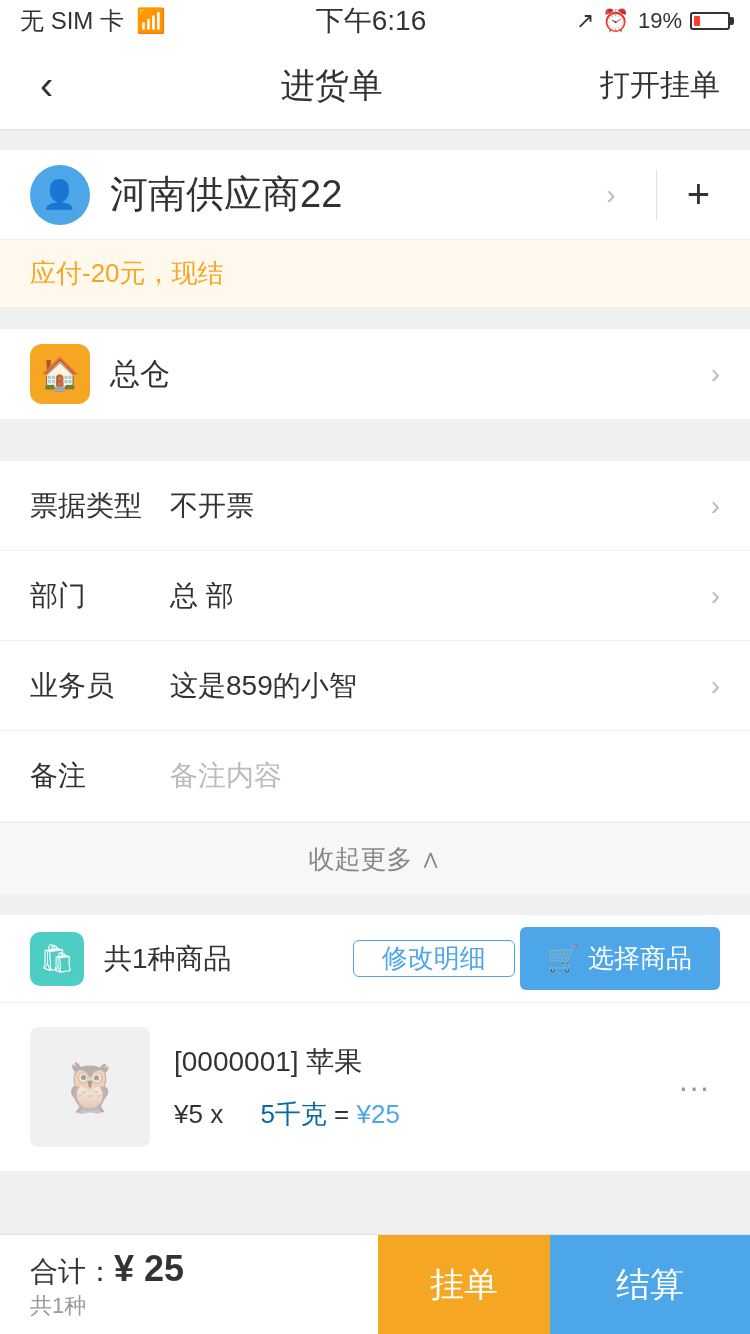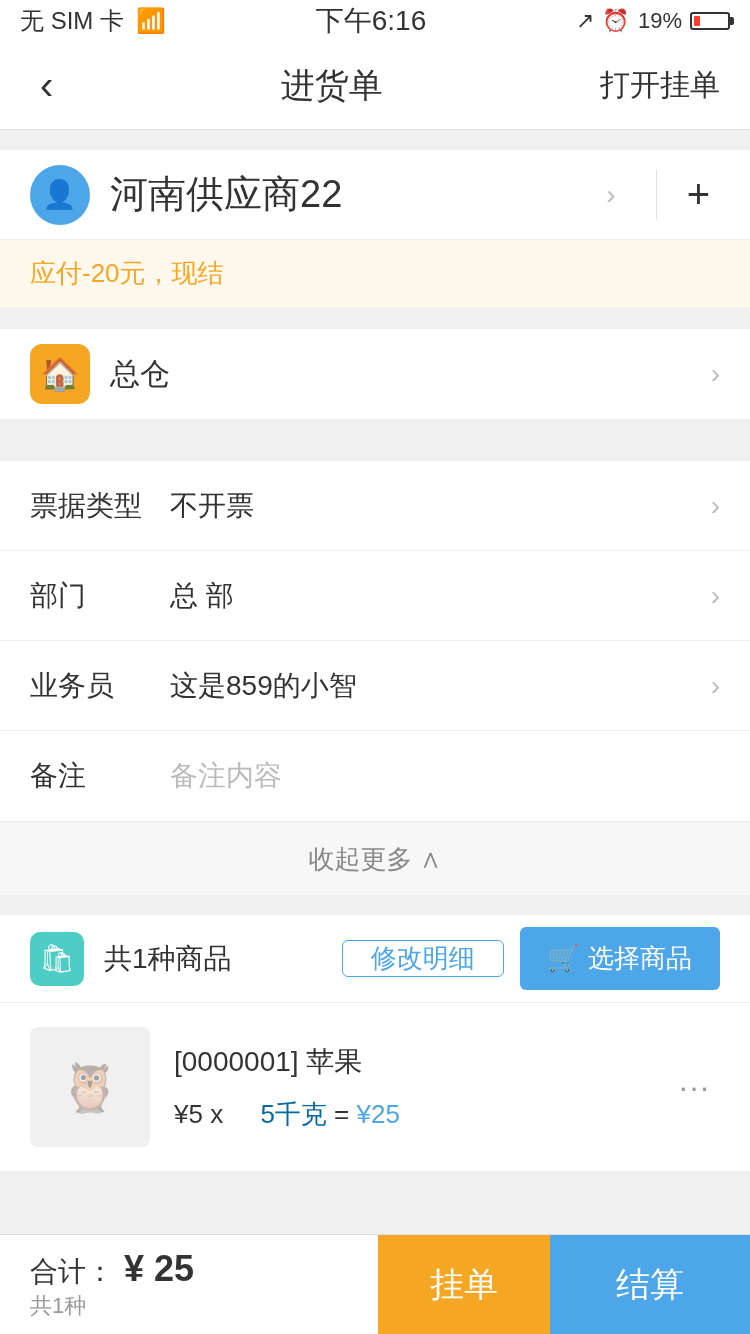--- a/index.html
+++ b/index.html
@@ -250,21 +250,21 @@
       color: #333;
     }
     .btn-outline {
       border: 1px solid #4da6e8;
       color: #4da6e8;
       background: #fff;
       padding: 0 28px;
       font-size: 26px;
       border-radius: 6px;
       cursor: pointer;
-      margin-right: 16px;
+      margin-right: 5px;
     }
     .btn-primary {
       background: #4da6e8;
       color: #fff;
       border: none;
       padding: 14px 28px;
       font-size: 26px;
       border-radius: 6px;
       cursor: pointer;
       display: flex;
@@ -326,21 +326,20 @@
       display: flex;
       flex-direction: column;
       justify-content: center;
       padding: 0 30px;
     }
     .total-line {
       font-size: 28px;
       color: #333;
       display: flex;
       align-items: baseline;
-      gap: 10px;
     }
     .total-amount {
       font-size: 36px;
       font-weight: 600;
       color: #333;
     }
     .total-sub {
       font-size: 22px;
       color: #999;
     }

